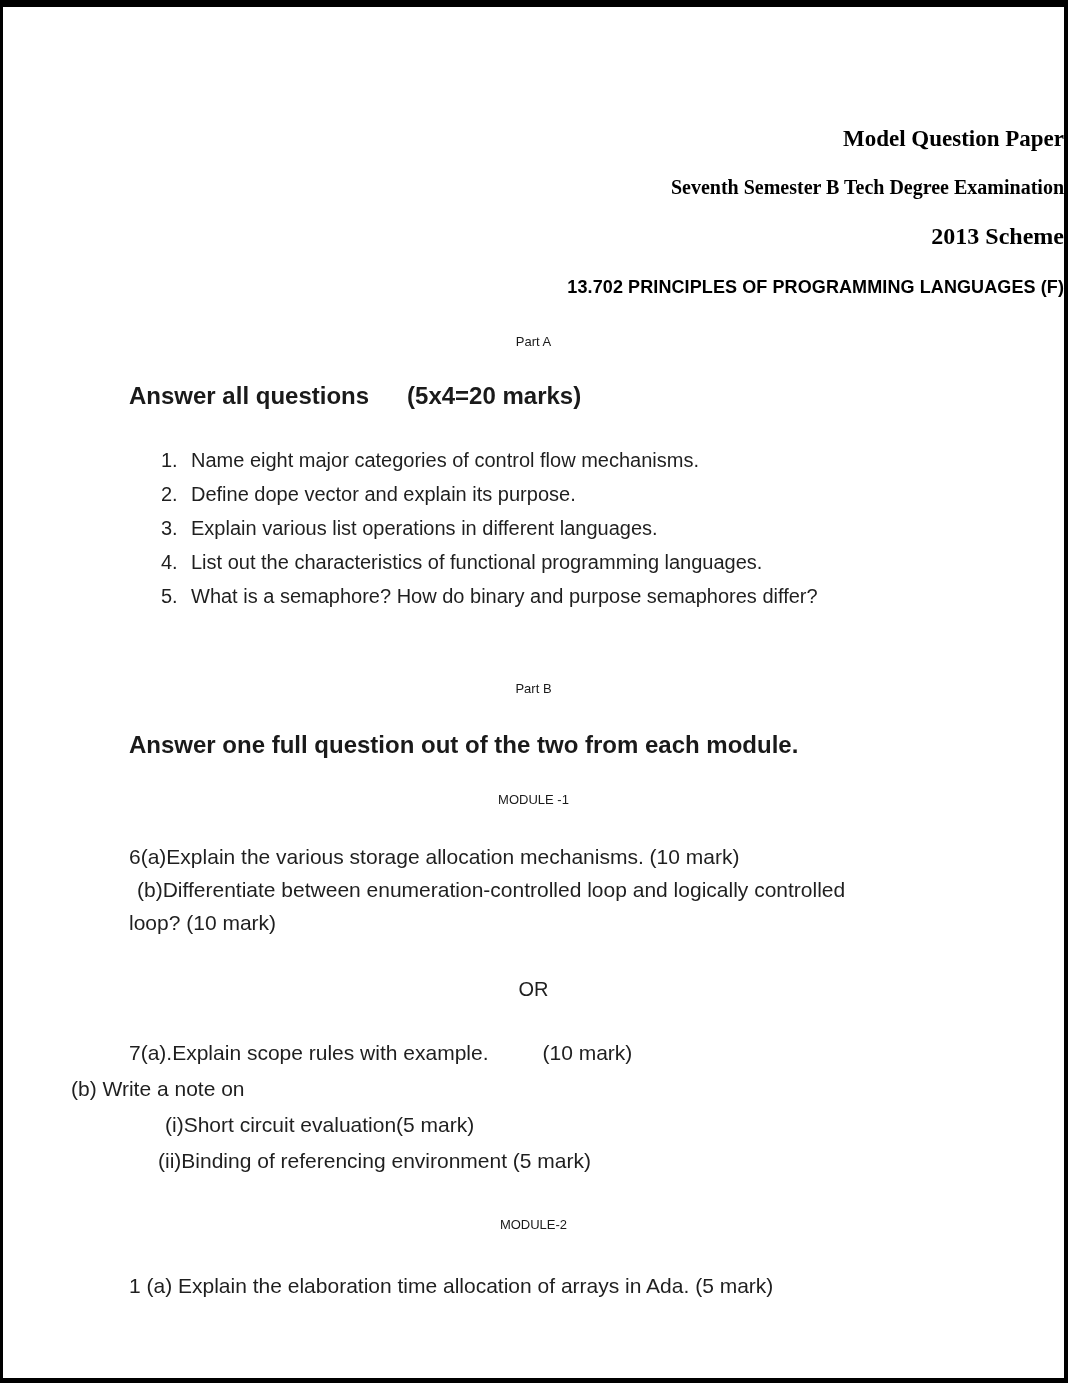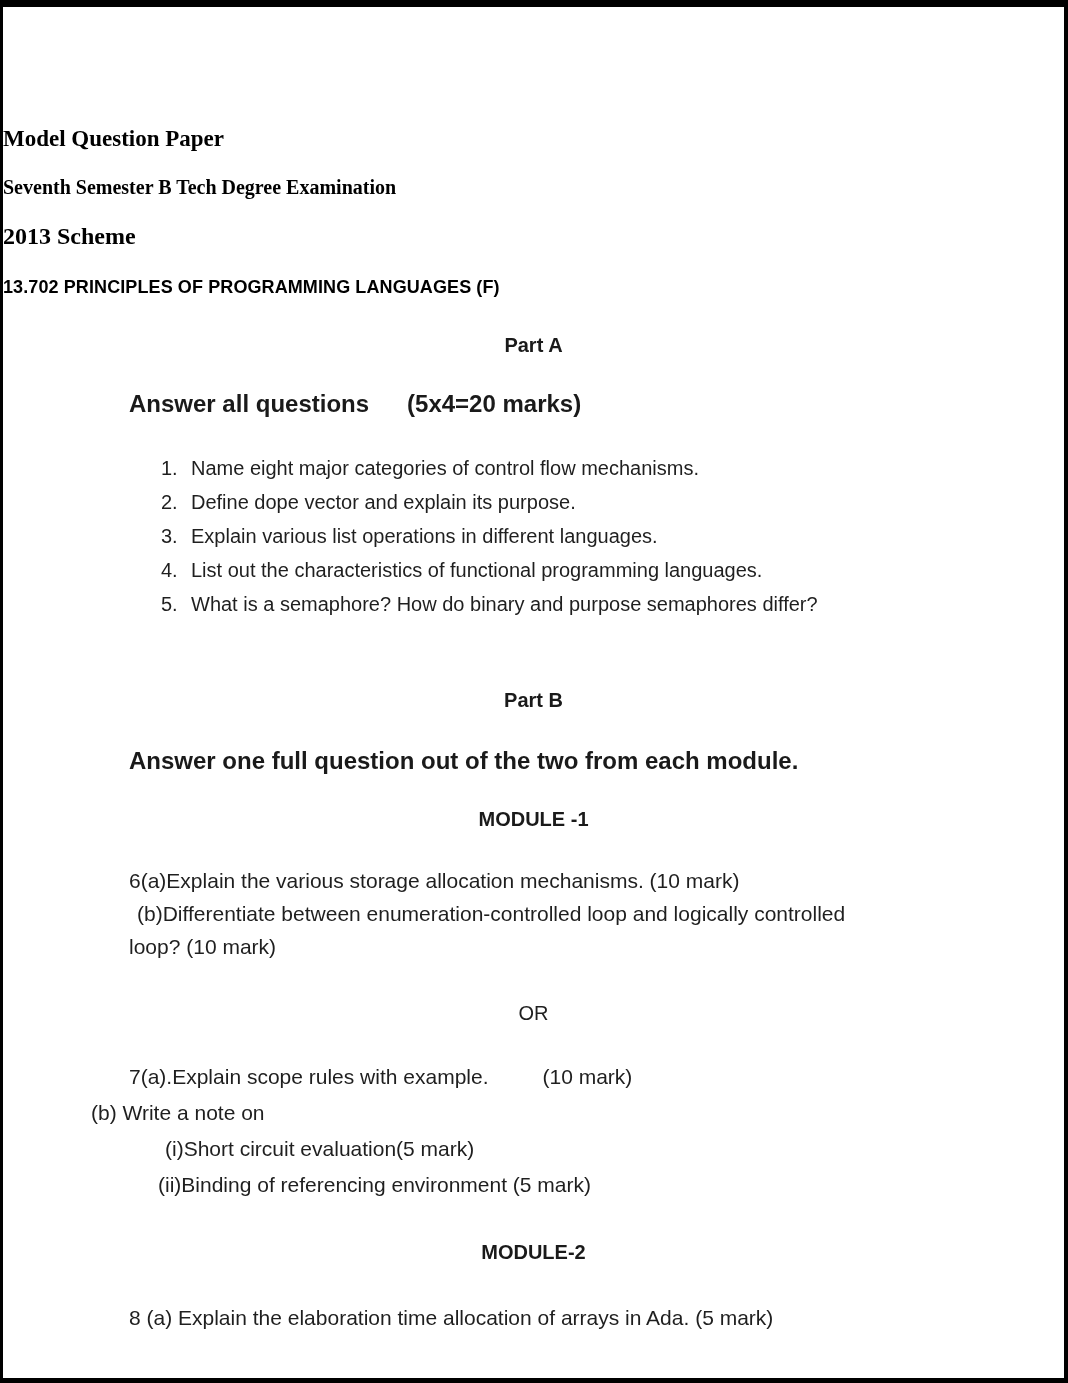--- a/index.html
+++ b/index.html
@@ -42,43 +42,43 @@
     right: 4px;
     bottom: 5px;
     background: #ffffff;
   }
 
   
   .hdr-serif {
     font-family: "Liberation Serif", serif;
     font-weight: bold;
     color: #000000;
-    text-align: left;
+    text-align: right;
     line-height: 1.2;
   }
   .hdr-line-1 { font-size: 23px; margin-top: 118px; }
   .hdr-line-2 { font-size: 20px; margin-top: 22px; }
   .hdr-line-3 { font-size: 24px; margin-top: 23px; }
 
   
   .hdr-sans {
     font-family: "Liberation Sans", sans-serif;
     font-weight: bold;
     font-size: 18px;
     color: #000000;
-    text-align: left;
+    text-align: right;
     margin-top: 27px;
     letter-spacing: 0.1px;
   }
 
   
   .centered-heading {
     text-align: center;
-    font-weight: bold;
-    font-size: 20px;
+    font-weight: normal;
+    font-size: 13px;
     color: #1a1a1a;
   }
 
   .left-bold {
     font-weight: bold;
     font-size: 24px;
     color: #1a1a1a;
     margin-left: 126px;
   }
 
@@ -130,21 +130,21 @@
     text-align: center;
     font-size: 20px;
     color: #1f1f1f;
     margin-top: 38px;
   }
 
   
   .q7 { margin-top: 34px; }
   .q7 .ln-a   { margin-left: 126px; line-height: 1.72; }
   .q7 .ln-a .gap { display: inline-block; width: 54px; }
-  .q7 .ln-b   { margin-left: 88px; line-height: 1.72; }
+  .q7 .ln-b   { margin-left: 68px; line-height: 1.72; }
   .q7 .ln-i   { margin-left: 162px; line-height: 1.72; }
   .q7 .ln-ii  { margin-left: 155px; line-height: 1.72; }
 
   .module-2-heading { margin-top: 38px; }
 
   
   .q8 { margin-top: 38px; }
   .q8 .ln { margin-left: 126px; line-height: 1.56; }
 </style>
 </head>
@@ -215,17 +215,17 @@
         <span>7(a).Explain scope rules with example.</span><span class="gap"></span><span>(10 mark)</span>
       </div>
       <div class="body-text ln-b">(b) Write a note on</div>
       <div class="body-text ln-i">(i)Short circuit evaluation(5 mark)</div>
       <div class="body-text ln-ii">(ii)Binding of referencing environment (5 mark)</div>
     </div>
 
     <div class="centered-heading module-2-heading">MODULE-2</div>
 
     <div class="q8">
-      <div class="body-text ln">8  (a) Explain the elaboration time allocation of arrays in Ada. (5 mark)</div>
+      <div class="body-text ln">1  (a) Explain the elaboration time allocation of arrays in Ada. (5 mark)</div>
     </div>
 
   </div>
 </div>
 
 </body></html>

